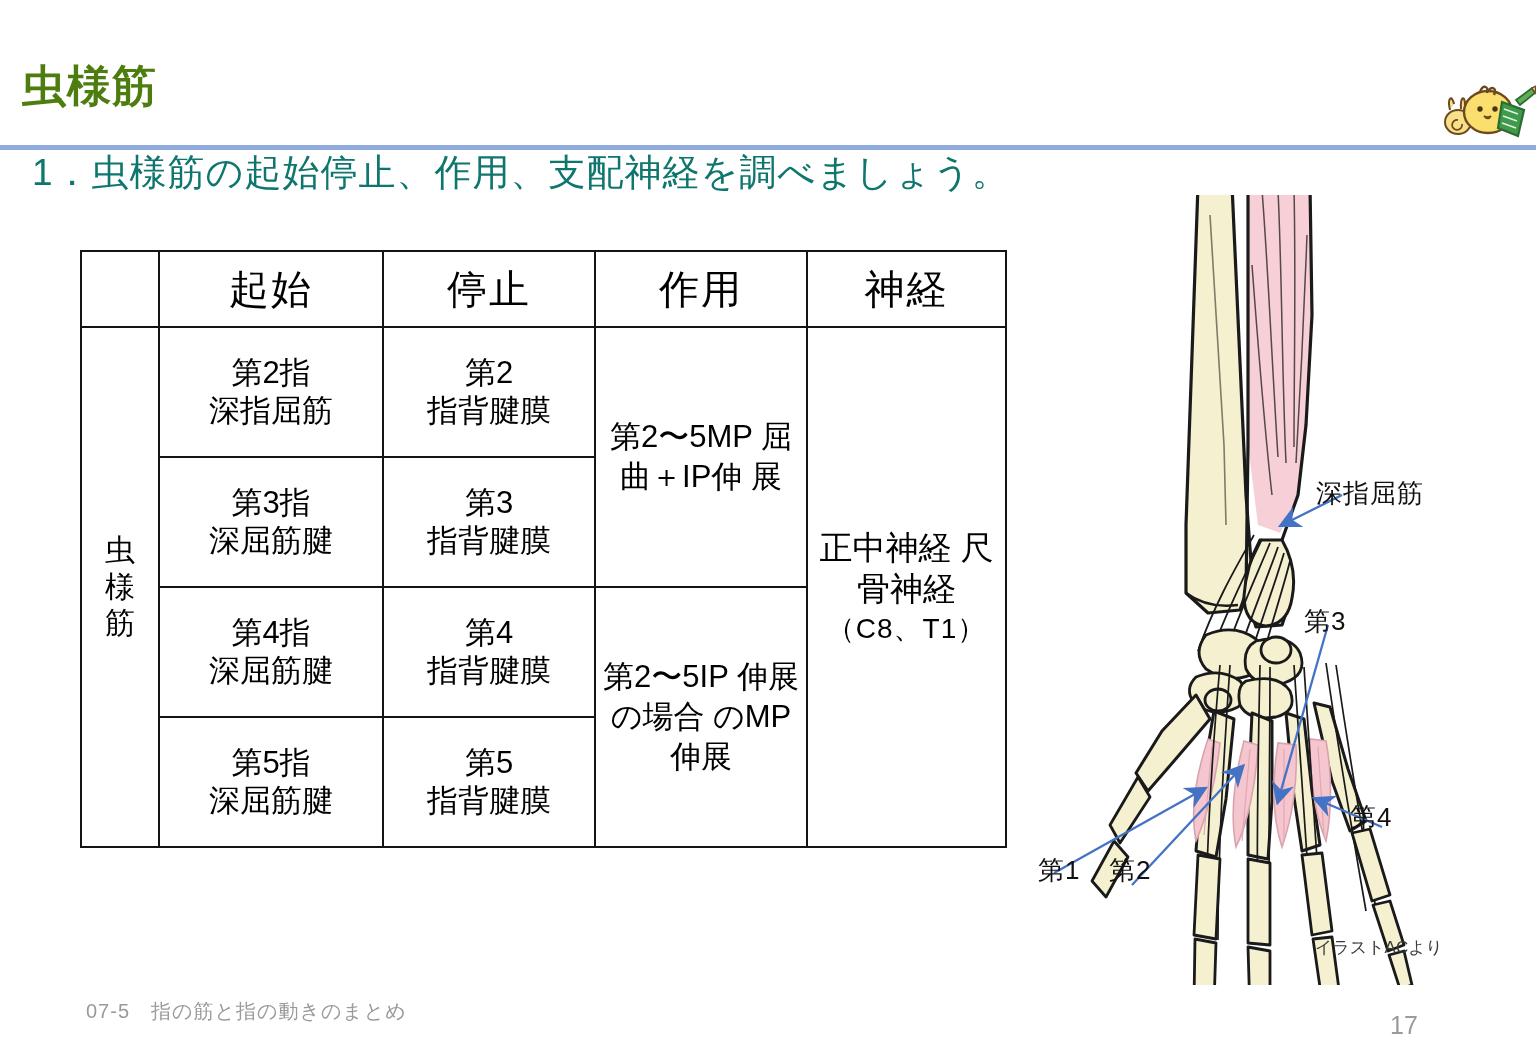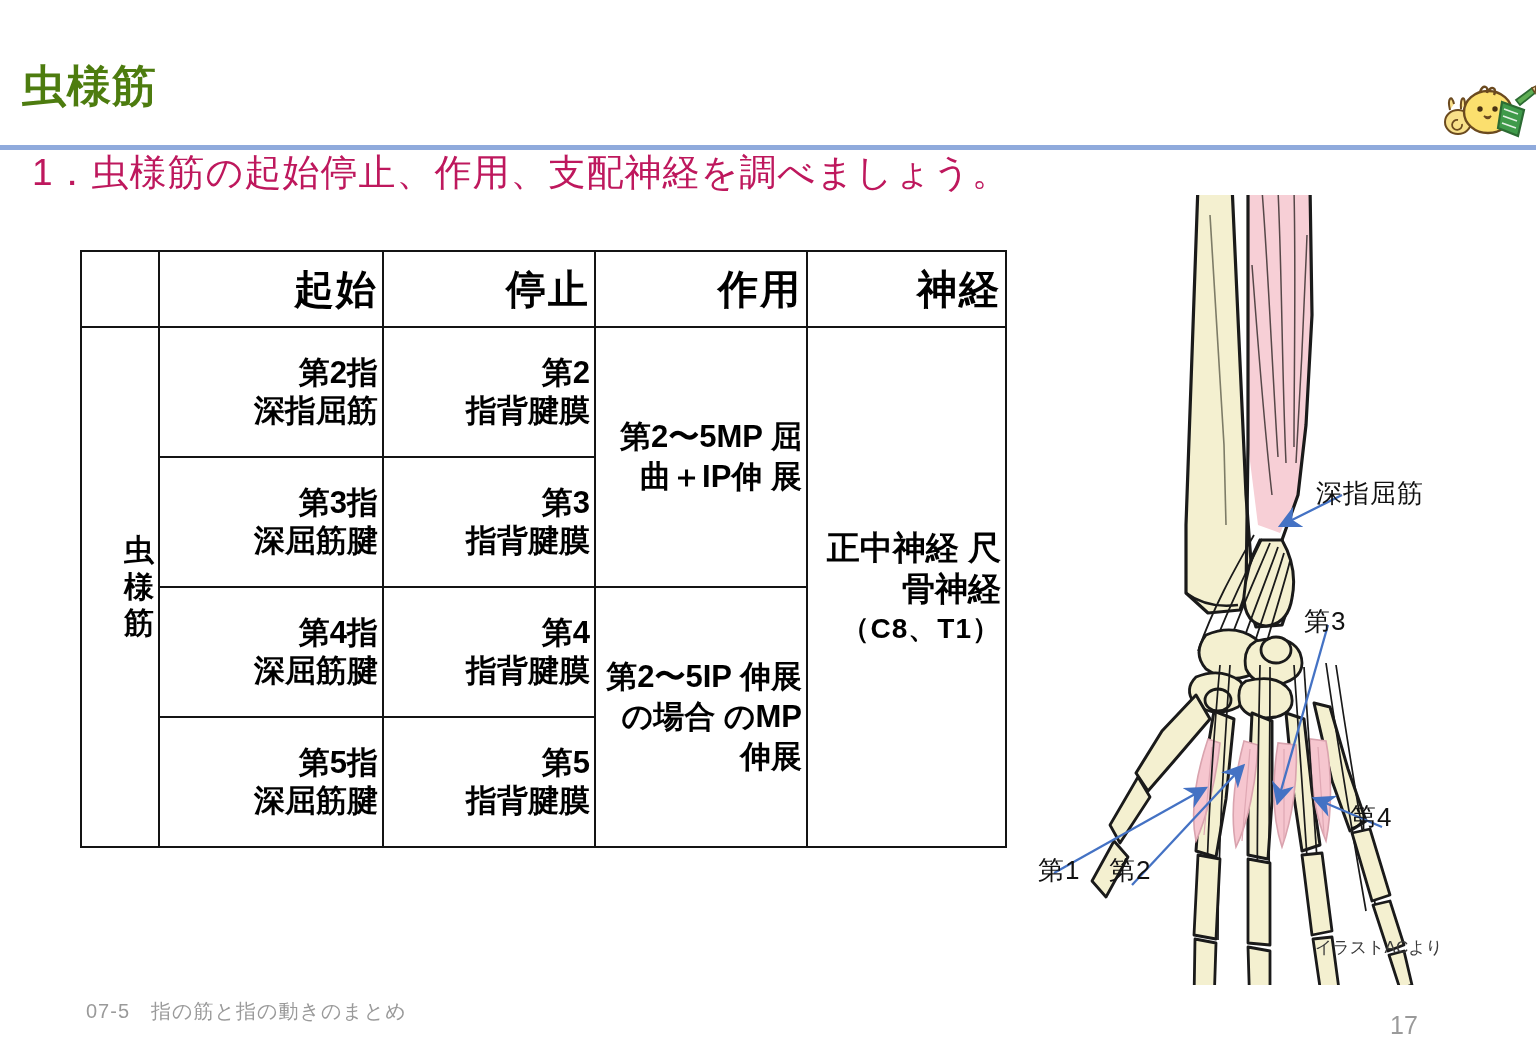--- a/index.html
+++ b/index.html
@@ -34,21 +34,21 @@
     top: 145px;
     width: 1536px;
     height: 5px;
     background: #8faadc;
   }
   .subtitle {
     position: absolute;
     left: 32px;
     top: 148px;
     font-size: 37px;
-    color: #be185d;
+    color: #0f766e;
     letter-spacing: 1px;
     white-space: nowrap;
   }
 
   
   .mascot {
     position: absolute;
     left: 1440px;
     top: 78px;
     width: 96px;
@@ -60,23 +60,23 @@
     position: absolute;
     left: 80px;
     top: 250px;
     width: 925px;
     height: 596px;
     border-collapse: collapse;
     table-layout: fixed;
   }
   .anat-table td, .anat-table th {
     border: 2.5px solid #141414;
-    text-align: right;
+    text-align: center;
     vertical-align: middle;
-    font-weight: 700;
+    font-weight: 400;
     padding: 4px 4px;
   }
   .col-label  { width: 78px;  }
   .col-origin { width: 224px; }
   .col-insert { width: 212px; }
   .col-action { width: 212px; }
   .col-nerve  { width: 199px; }
 
   .hdr {
     height: 76px;

